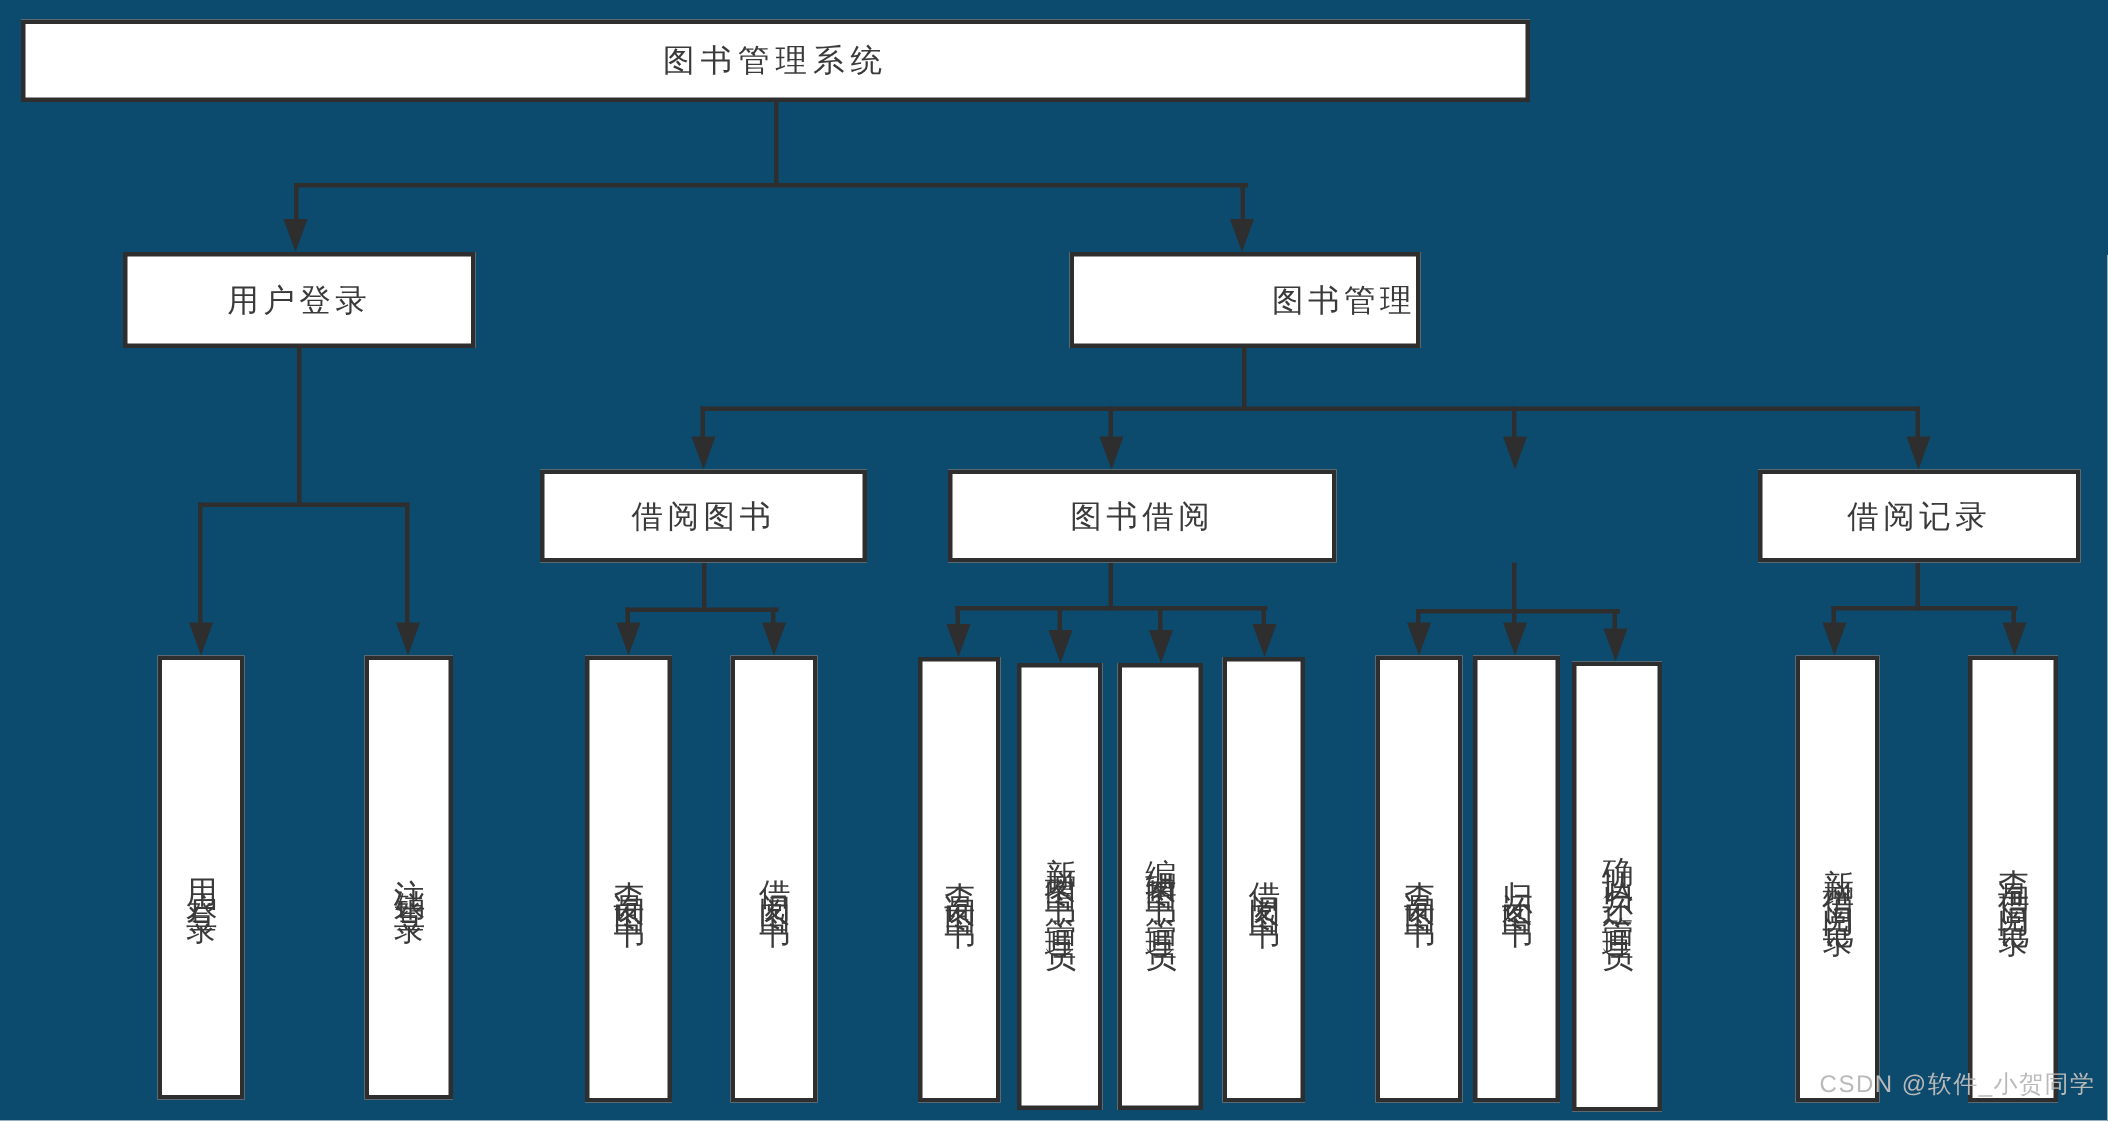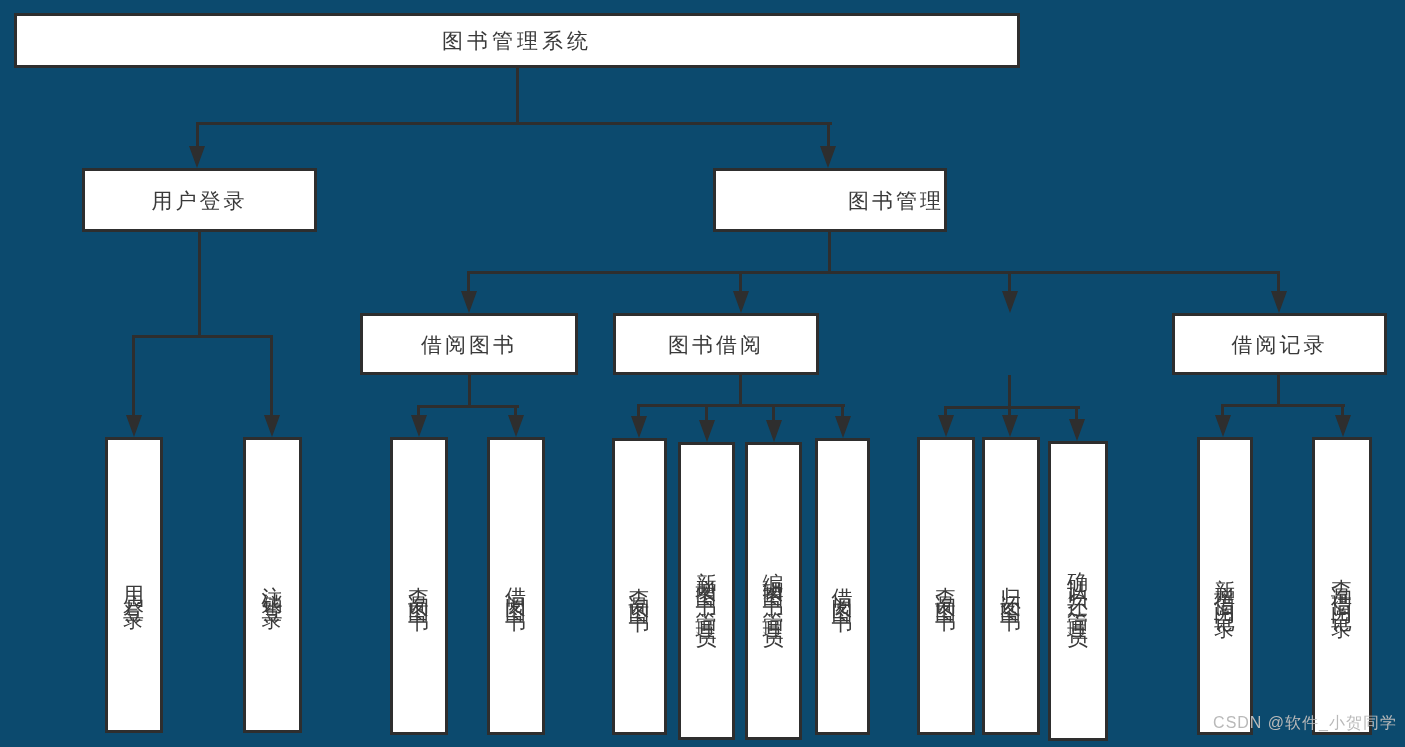--- a/index.html
+++ b/index.html
@@ -76,21 +76,21 @@
   </div>
 
   <div class="box" style="left:713px;top:168px;width:234px;height:64px;justify-content:flex-end;">
     <span class="lbl">图书管理</span>
   </div>
 
   <div class="box" style="left:360px;top:313px;width:218px;height:62px;">
     <span class="lbl">借阅图书</span>
   </div>
 
-  <div class="box" style="left:613px;top:313px;width:206px;height:62px;">
+  <div class="box" style="left:632px;top:313px;width:259px;height:62px;">
     <span class="lbl">图书借阅</span>
   </div>
 
 
   <div class="box" style="left:1172px;top:313px;width:215px;height:62px;">
     <span class="lbl">借阅记录</span>
   </div>
 
   <div class="box vert" style="left:105px;top:437px;width:58px;height:296px;">
     <span class="lbl">用户登录</span>

